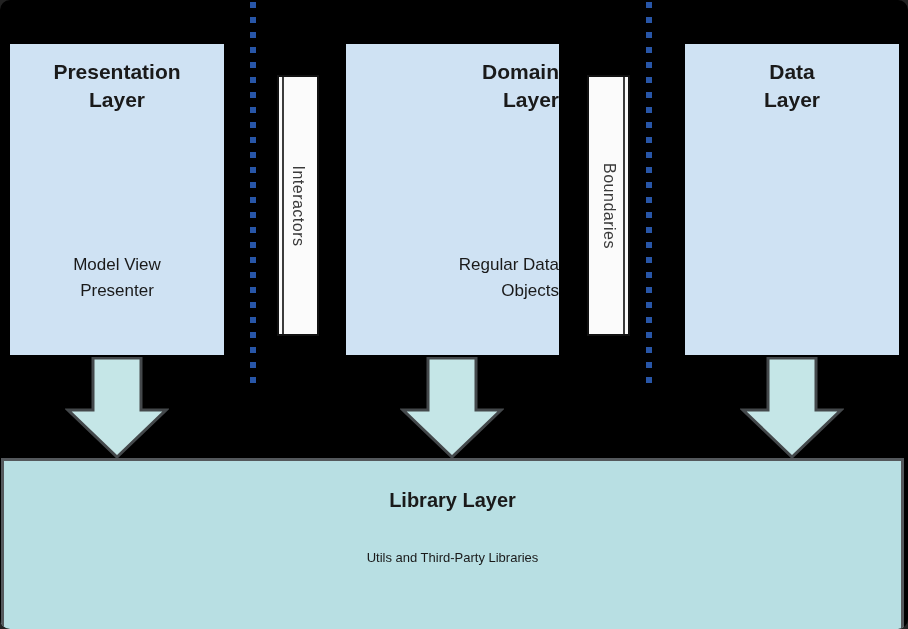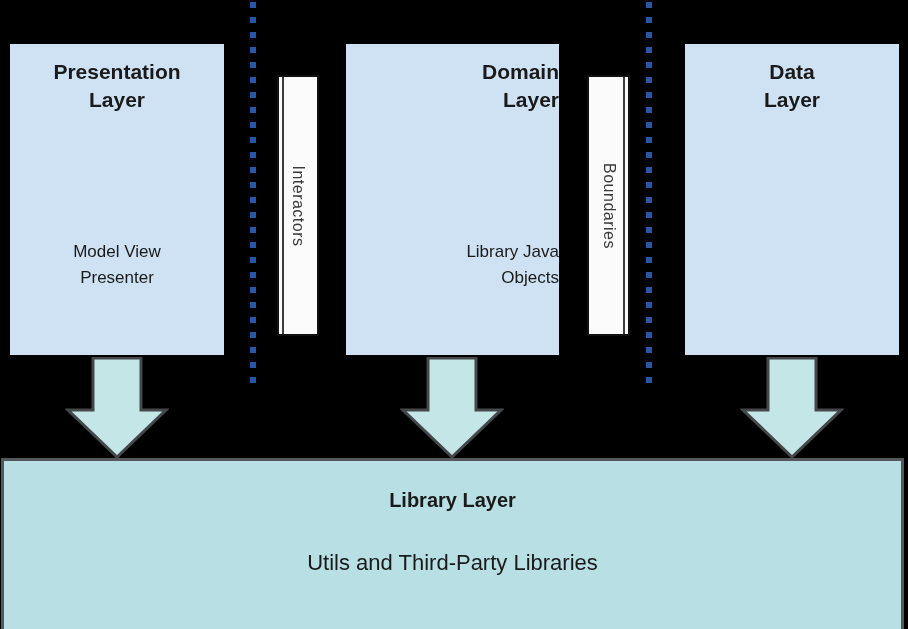--- a/index.html
+++ b/index.html
@@ -20,20 +20,21 @@
   * { margin: 0; padding: 0; box-sizing: border-box; }
   html, body { background: #222; }
   body { font-family: "Liberation Sans", sans-serif; }
 
   .stage {
     position: relative;
     width: 908px;
     height: 629px;
     background: var(--background);
     overflow: hidden;
+    border-radius: 10px;
   }
 
   
   .dotline {
     position: absolute;
     top: 2px;
     width: 6px;
     height: 390px;
     background-image: repeating-linear-gradient(
       to bottom,
@@ -60,21 +61,21 @@
 
   .layer-title {
     margin-top: 14px;
     font-size: 21px;
     font-weight: bold;
     line-height: 28px;
     color: var(--text);
   }
   .layer-subtitle {
     position: absolute;
-    top: 195px;
+    top: 208px;
     left: 0;
     width: 100%;
     font-size: 17px;
     line-height: 26px;
     color: var(--text);
   }
 
   
   .vbar {
     position: absolute;
@@ -136,21 +137,21 @@
     text-align: center;
     color: var(--text);
   }
   .library-title {
     margin-top: 28px;
     font-size: 20px;
     font-weight: bold;
   }
   .library-subtitle {
     margin-top: 38px;
-    font-size: 22px;
+    font-size: 13px;
   }
 </style>
 </head>
 <body>
 
 <div class="stage">
 
   <div class="dotline dotline-left"></div>
   <div class="dotline dotline-right"></div>
 
@@ -161,21 +162,21 @@
 Presenter</p>
   </section>
 
   <div class="vbar vbar-interactors">
     <span class="vlabel">Interactors</span>
   </div>
 
   <section class="layer-box box-domain">
     <h2 class="layer-title multiline">Domain
 Layer</h2>
-    <p class="layer-subtitle multiline">Library Java
+    <p class="layer-subtitle multiline">Regular Data
 Objects</p>
   </section>
 
   <div class="vbar vbar-boundaries">
     <span class="vlabel">Boundaries</span>
   </div>
 
   <section class="layer-box box-data">
     <h2 class="layer-title multiline">Data
 Layer</h2>

